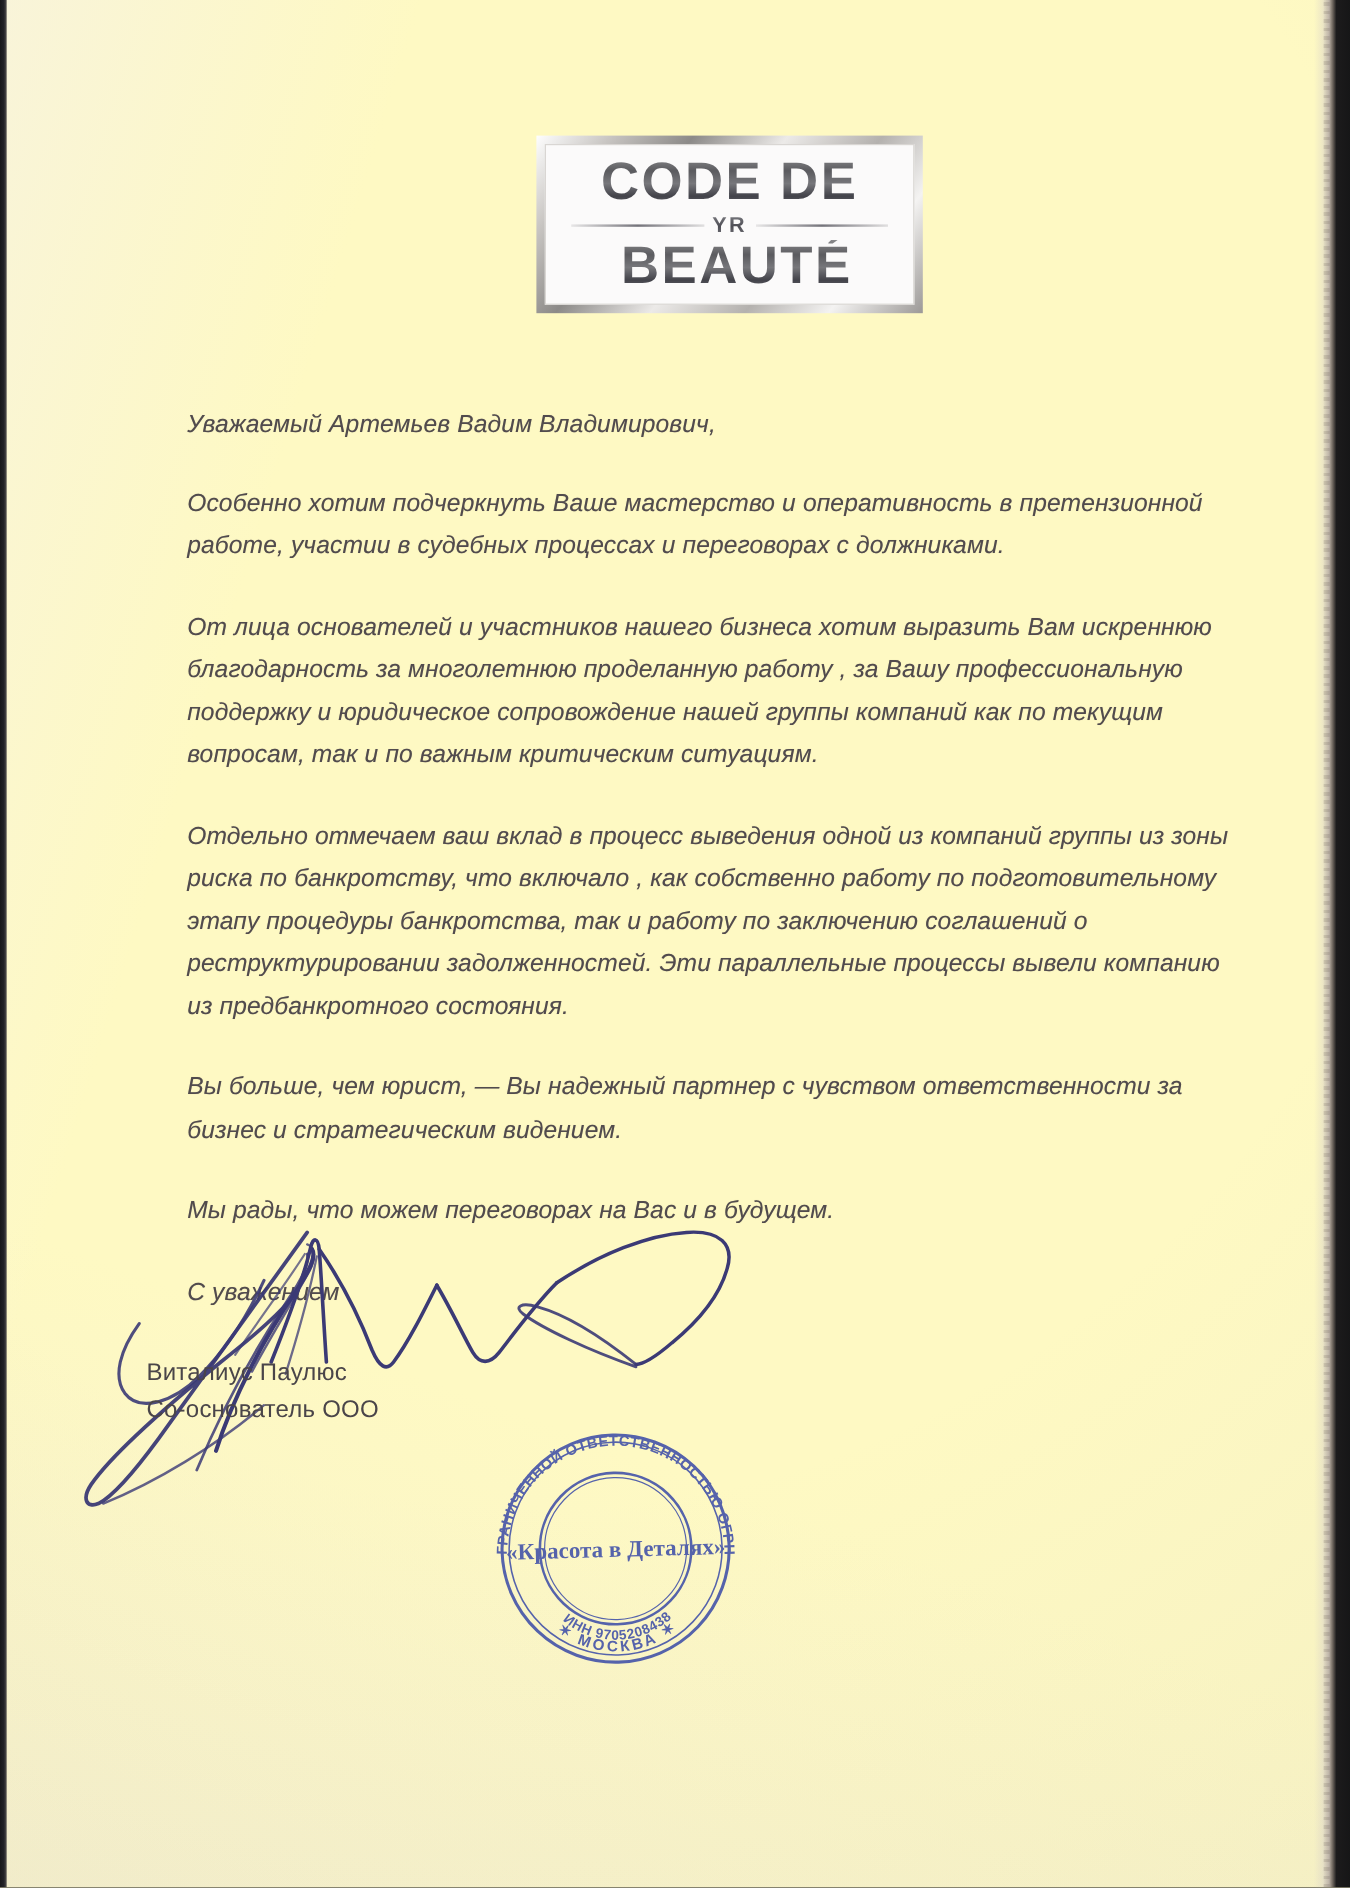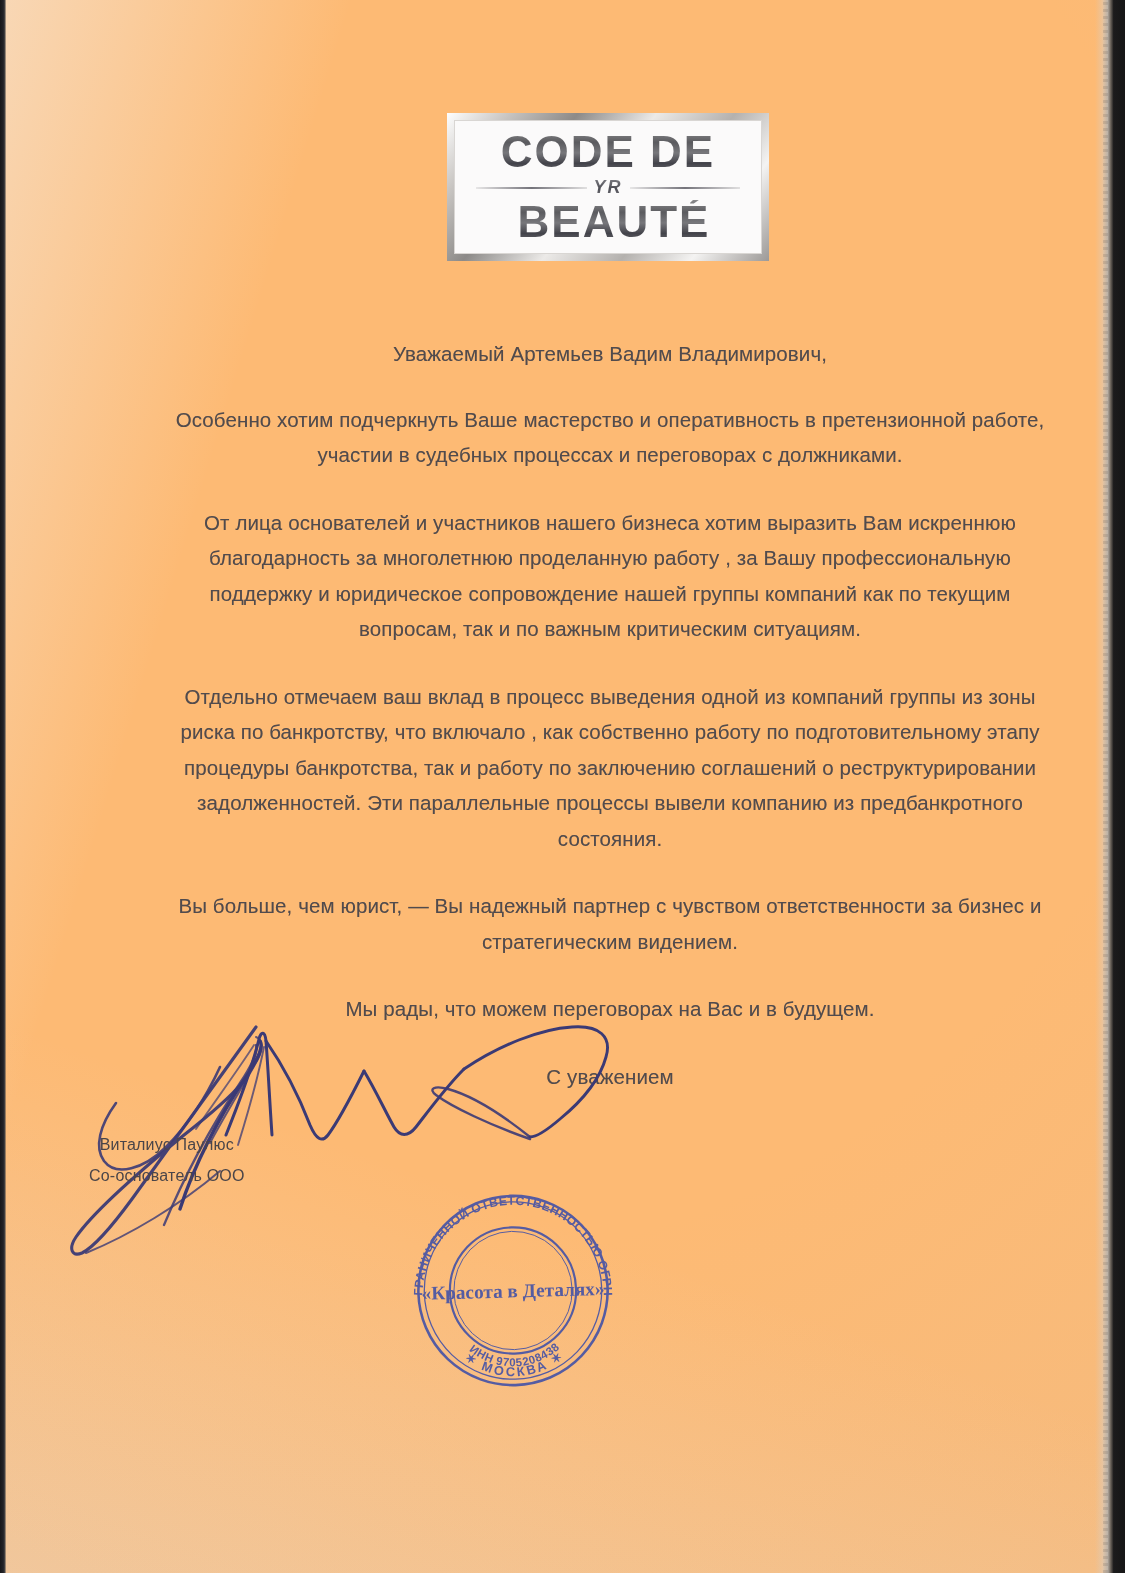--- a/index.html
+++ b/index.html
@@ -5,24 +5,23 @@
 <style>
   html, body {
     margin: 0;
     padding: 0;
     background: #2b2b2b;
   }
   #page {
     position: relative;
     width: 1125px;
     height: 1573px;
-    background: #fdba74;
+    background: #fef9c3;
     overflow: hidden;
     font-family: "Liberation Sans", "DejaVu Sans", sans-serif;
-    text-align: center;
   }
   
   #paper-texture {
     position: absolute;
     inset: 0;
     pointer-events: none;
     background:
       radial-gradient(ellipse 120% 90% at 40% 30%, rgba(255,255,255,0) 55%, rgba(196,190,186,0.16) 100%),
       linear-gradient(107deg, rgba(244,240,236,0.55) 0%, rgba(255,255,255,0) 22%),
       linear-gradient(200deg, rgba(255,255,255,0) 72%, rgba(232,226,221,0.35) 100%);
@@ -108,30 +107,30 @@
   }
   #logo-yr {
     font-size: 18px;
     font-weight: 700;
     letter-spacing: 2px;
     padding: 0 7px;
     background: linear-gradient(180deg, #85858a 0%, #4e4e55 55%, #76767c 100%);
     -webkit-background-clip: text;
     background-clip: text;
     color: transparent;
-    font-style: italic;
     -webkit-text-fill-color: transparent;
   }
 
   
   #letter-body {
     position: absolute;
-    left: 170px;
+    left: 156px;
     top: 336px;
     width: 880px;
+    font-style: italic;
   }
   .para {
     color: #514b4d;
     font-size: 20.5px;
     line-height: 35.5px;
     letter-spacing: 0.1px;
     margin: 0 0 32px 0;
     text-shadow: 0 0 0.6px rgba(81,75,77,0.35);
   }
   #salutation { margin-bottom: 30px; }
@@ -146,24 +145,24 @@
     height: 290px;
   }
   #signature-mark {
     position: absolute;
     left: 0; top: 0;
     width: 620px;
     height: 265px;
   }
   #signer {
     position: absolute;
-    left: 89px;
+    left: 122px;
     top: 1129px;
     color: #4a4549;
-    font-size: 16px;
+    font-size: 20px;
     line-height: 31px;
     letter-spacing: 0.2px;
   }
 
   
   #stamp {
     position: absolute;
     left: 404px;
     top: 1187px;
     width: 218px;

